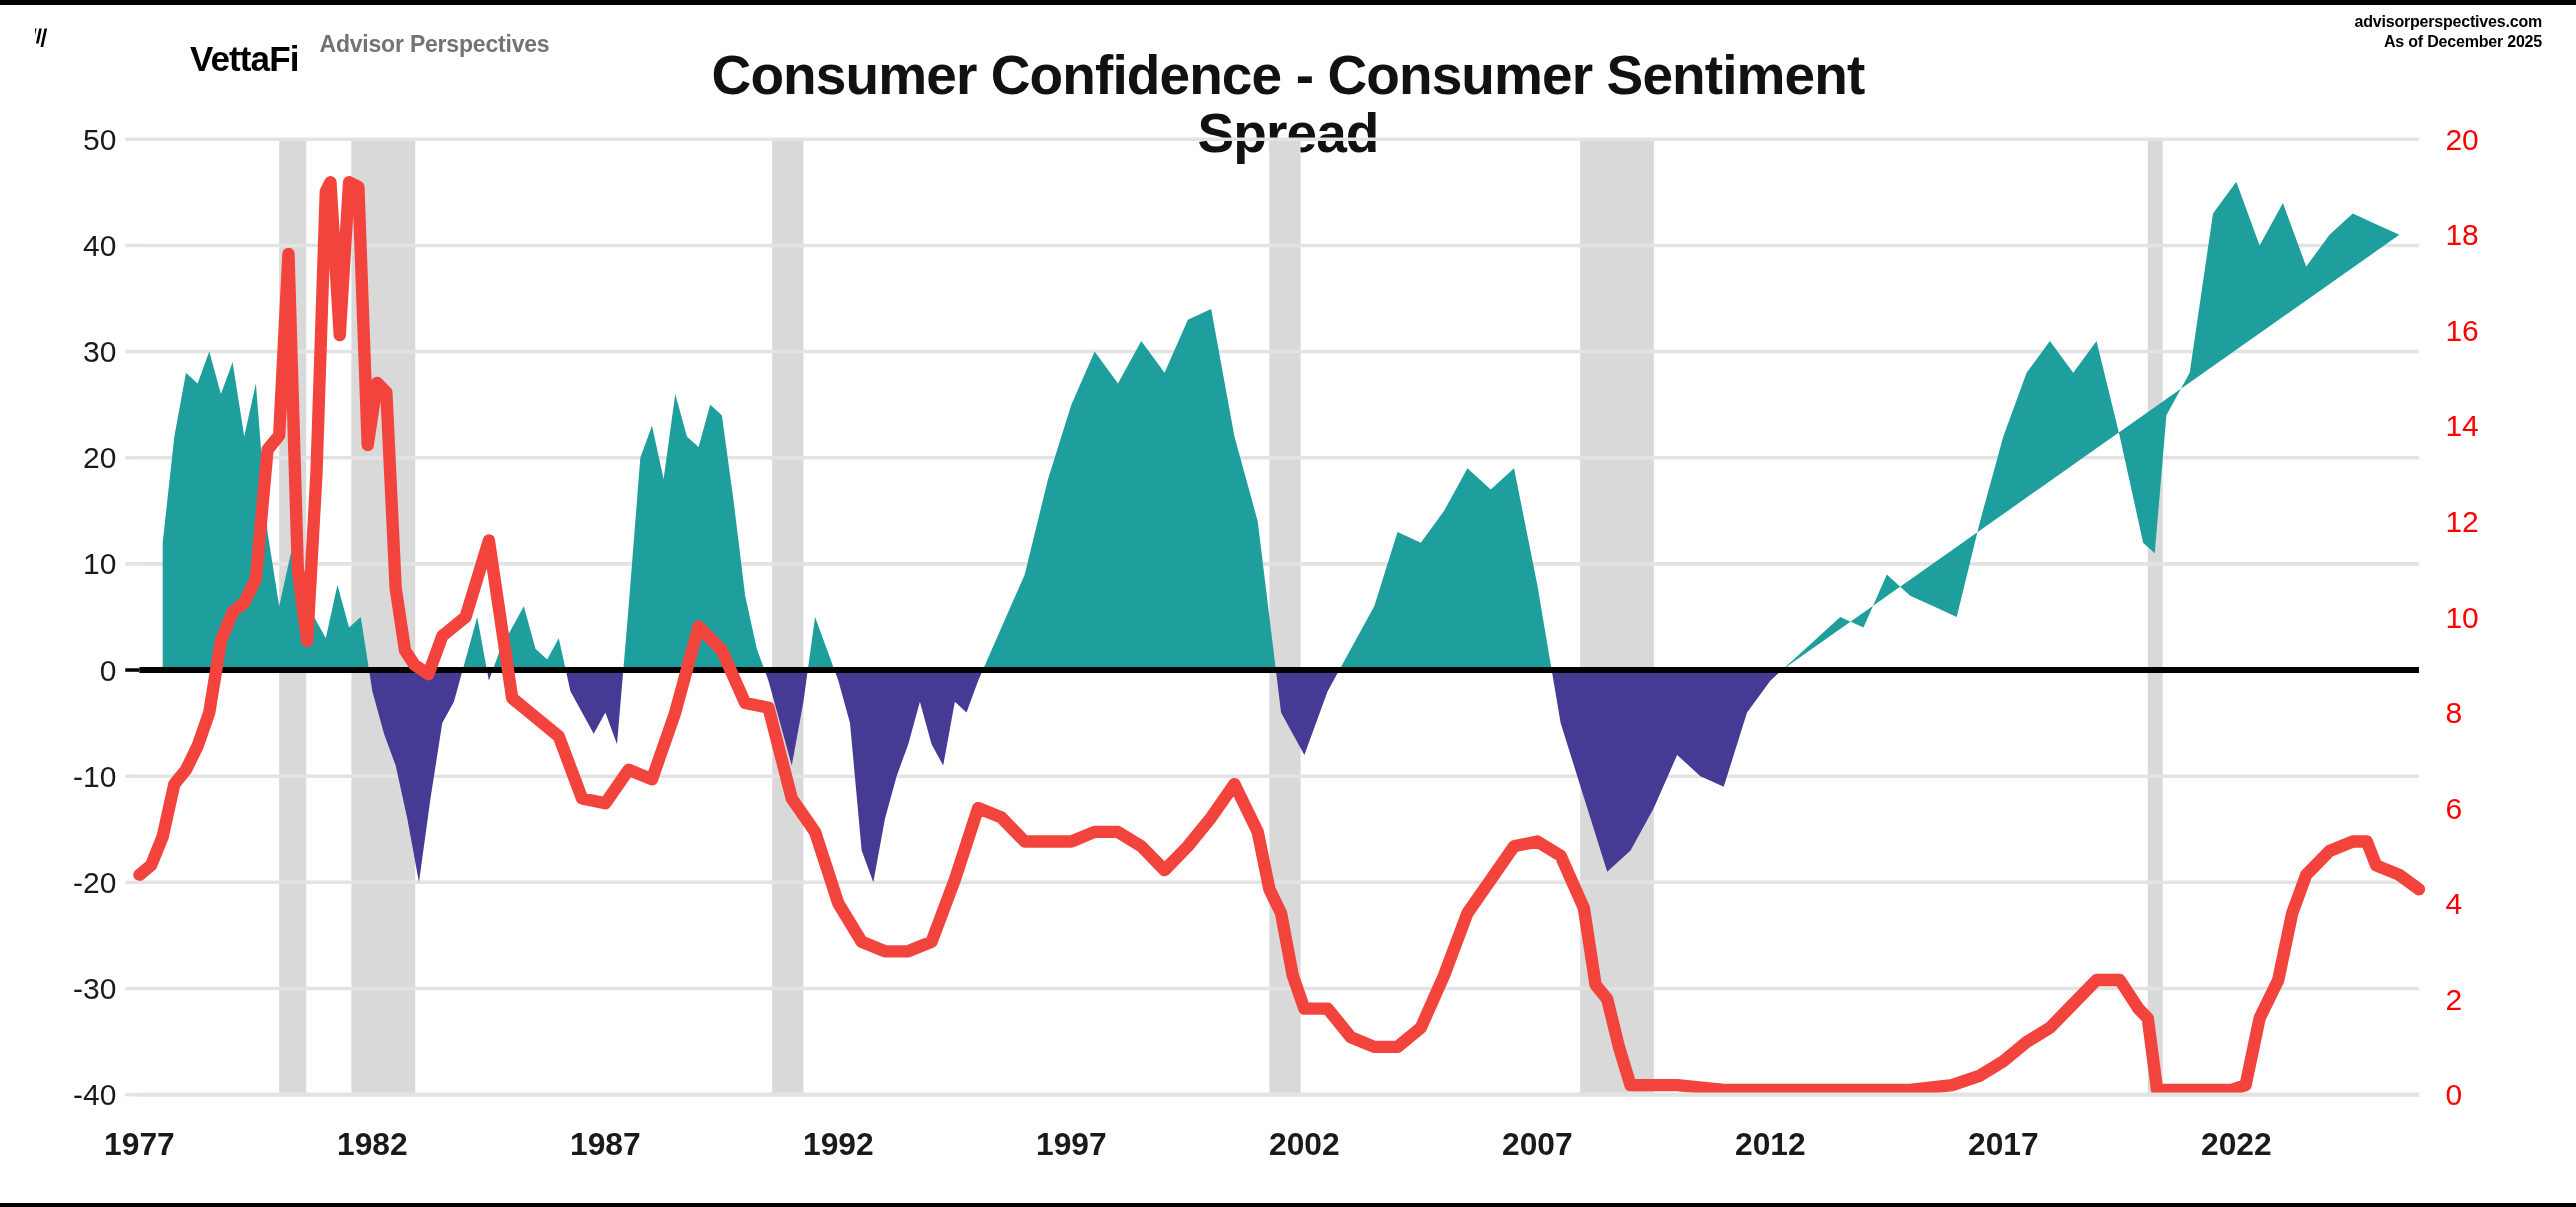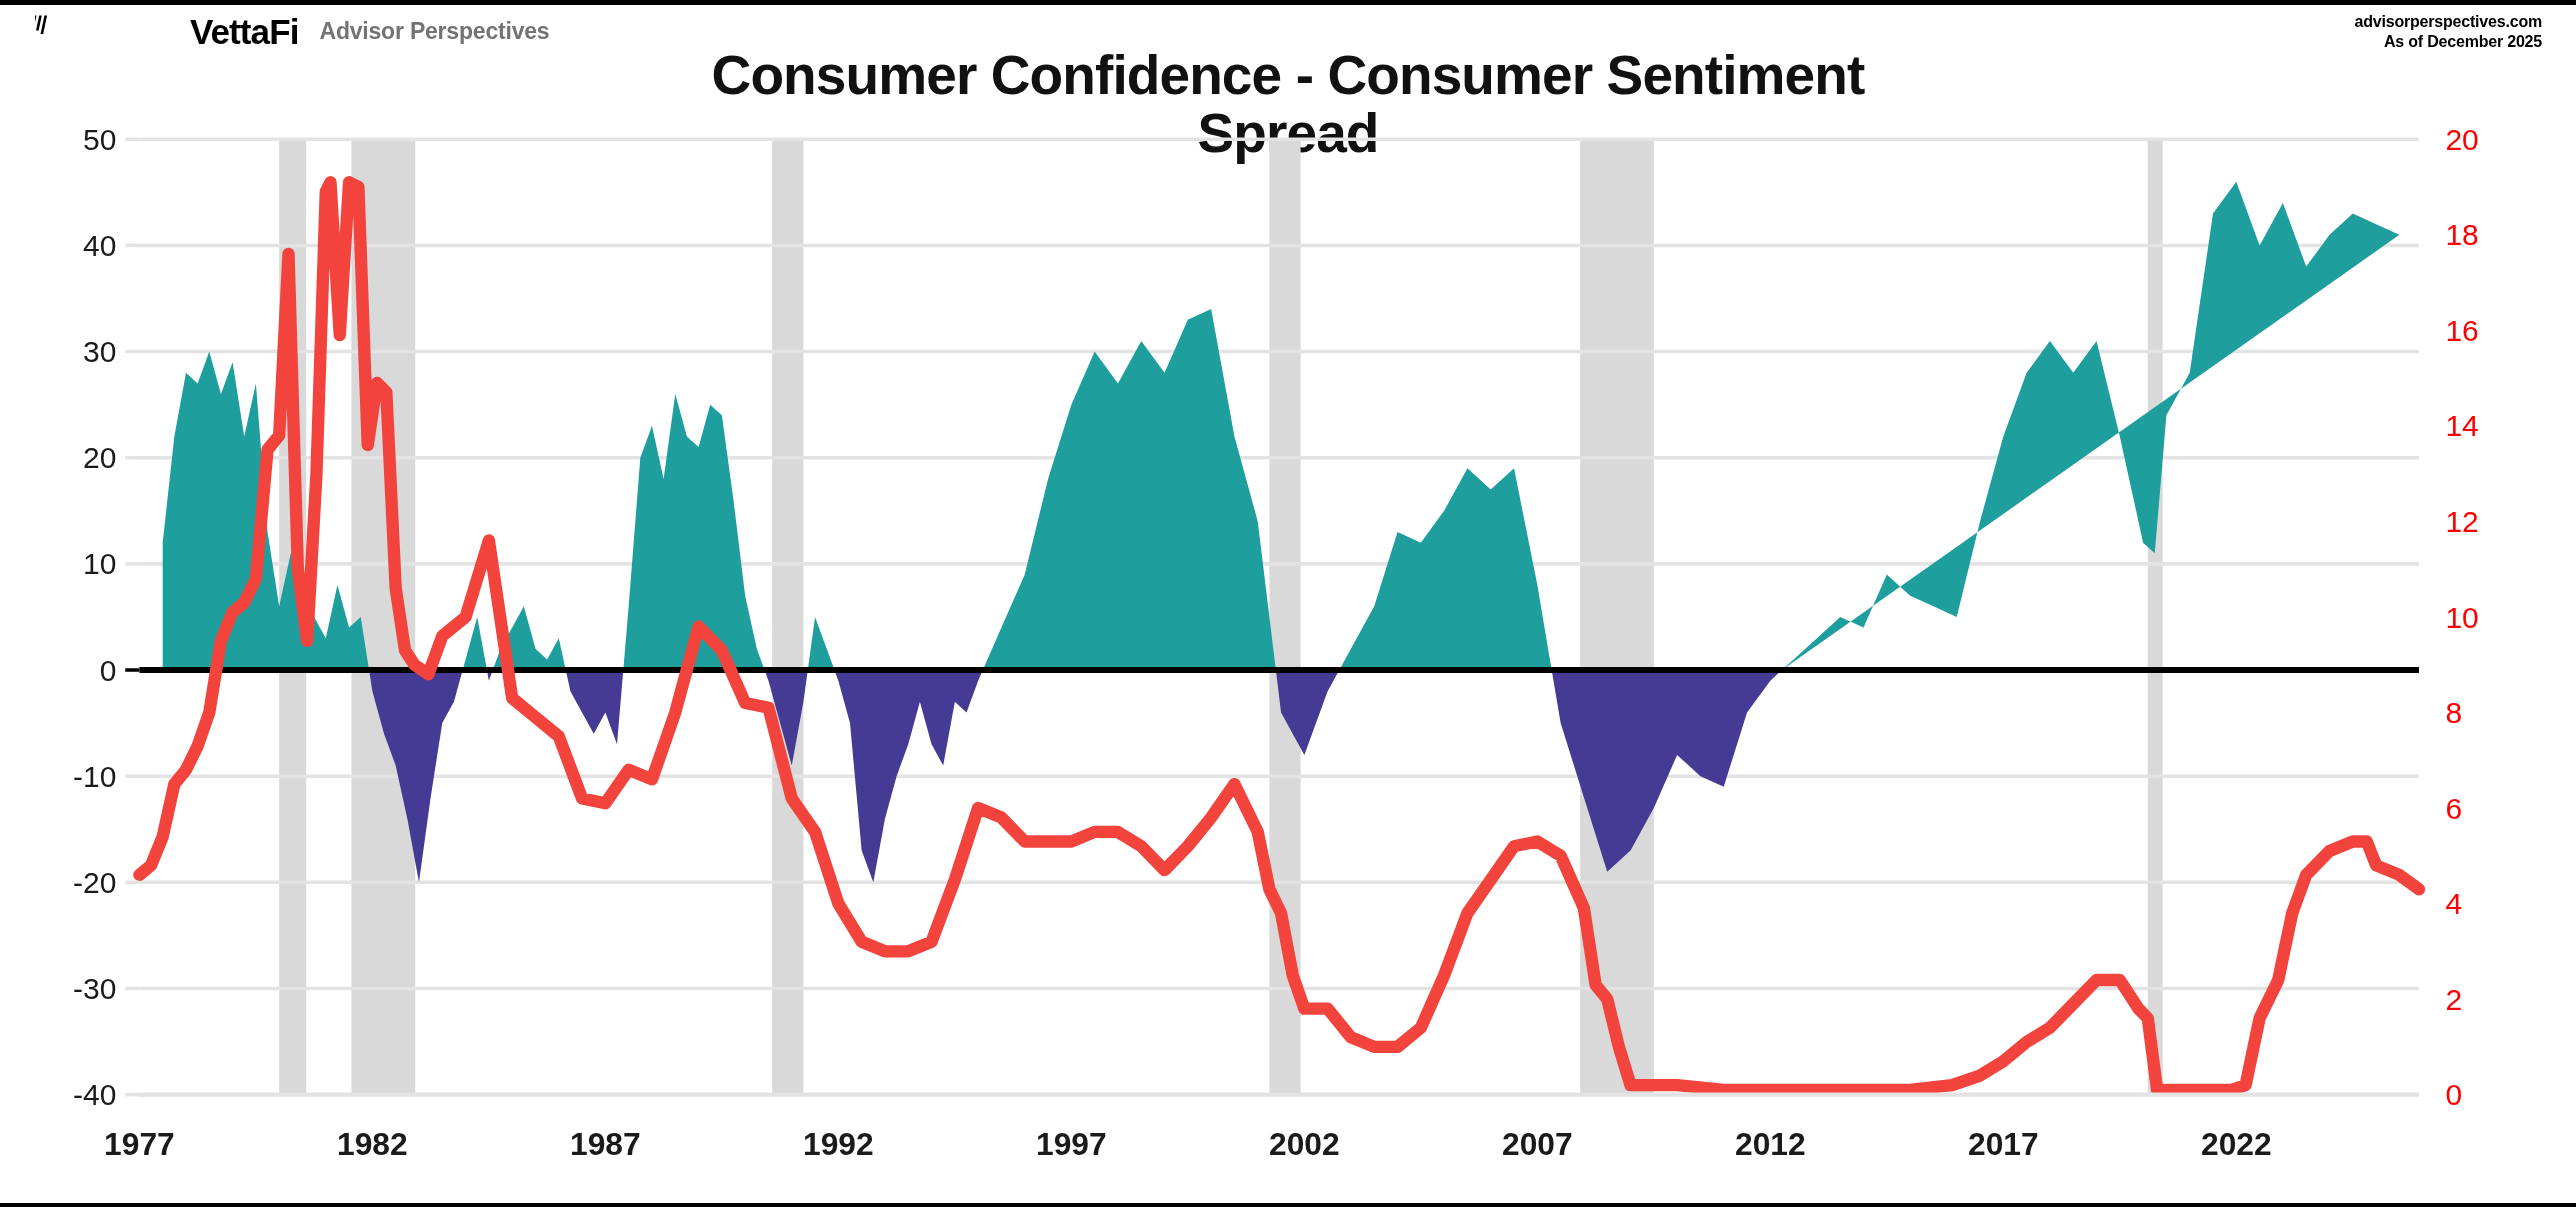--- a/index.html
+++ b/index.html
@@ -5,21 +5,21 @@
   html,body{margin:0;padding:0;background:#ffffff;}
   body{width:2576px;height:1208px;font-family:"Liberation Sans",sans-serif;
        -webkit-font-smoothing:antialiased;overflow:hidden;}
   #page{position:relative;width:2576px;height:1208px;background:#fff;box-sizing:border-box;
         border-top:5.3px solid #000;border-bottom:5.3px solid #000;}
 
   
   #header{position:absolute;left:0;top:0;width:2576px;height:62px;}
   #brand{position:absolute;left:35px;top:8.8px;display:flex;align-items:center;gap:21px;}
   #logo-mark{display:flex;align-items:flex-end;height:35px;}
-  #logo-text{font-size:35px;font-weight:bold;letter-spacing:-0.9px;color:#000;line-height:35px;}
+  #logo-text{font-size:35px;font-weight:bold;letter-spacing:-0.9px;color:#000;line-height:35px;margin-top:27px;}
   #brand-sub{font-size:23px;font-weight:bold;color:#737373;letter-spacing:-0.2px;}
   #site-info{position:absolute;right:34px;top:7px;text-align:right;line-height:1.22;}
   #site-info div{font-size:16px;font-weight:bold;color:#000;letter-spacing:-0.2px;}
 
   
   #title{position:absolute;left:0;top:42px;width:2576px;text-align:center;
          font-size:55px;font-weight:bold;color:#111;line-height:1.05;letter-spacing:-0.9px;}
   #title .l2{display:block;}
 
   

